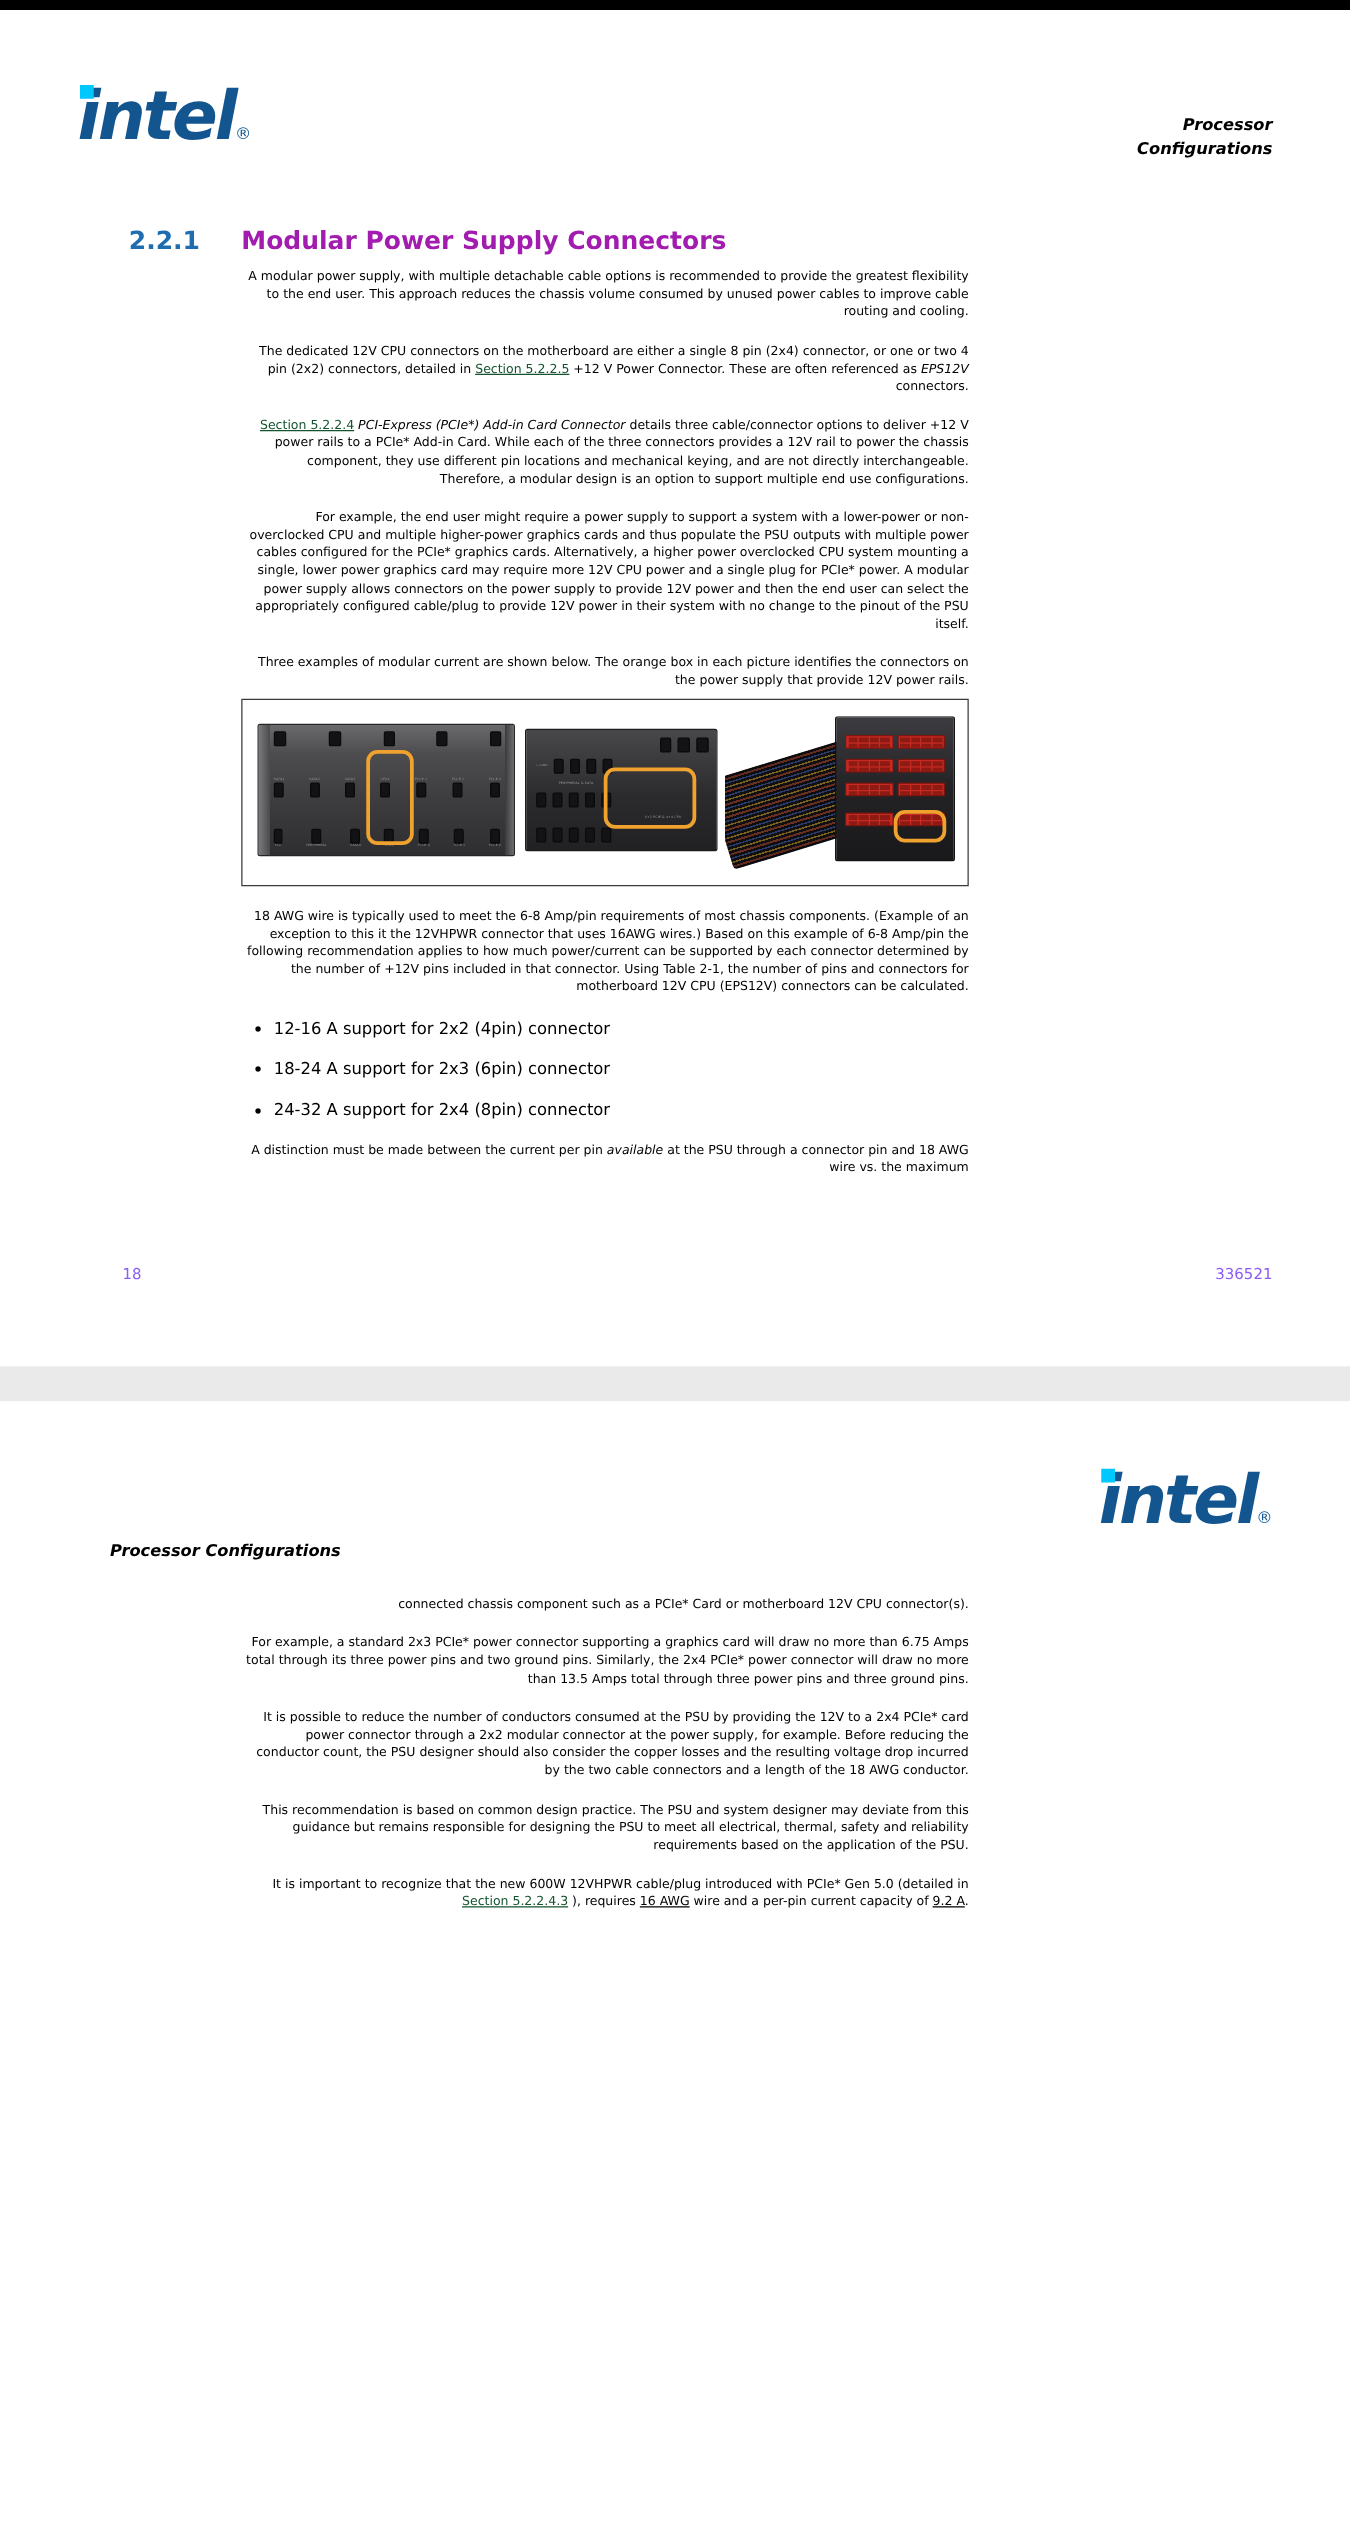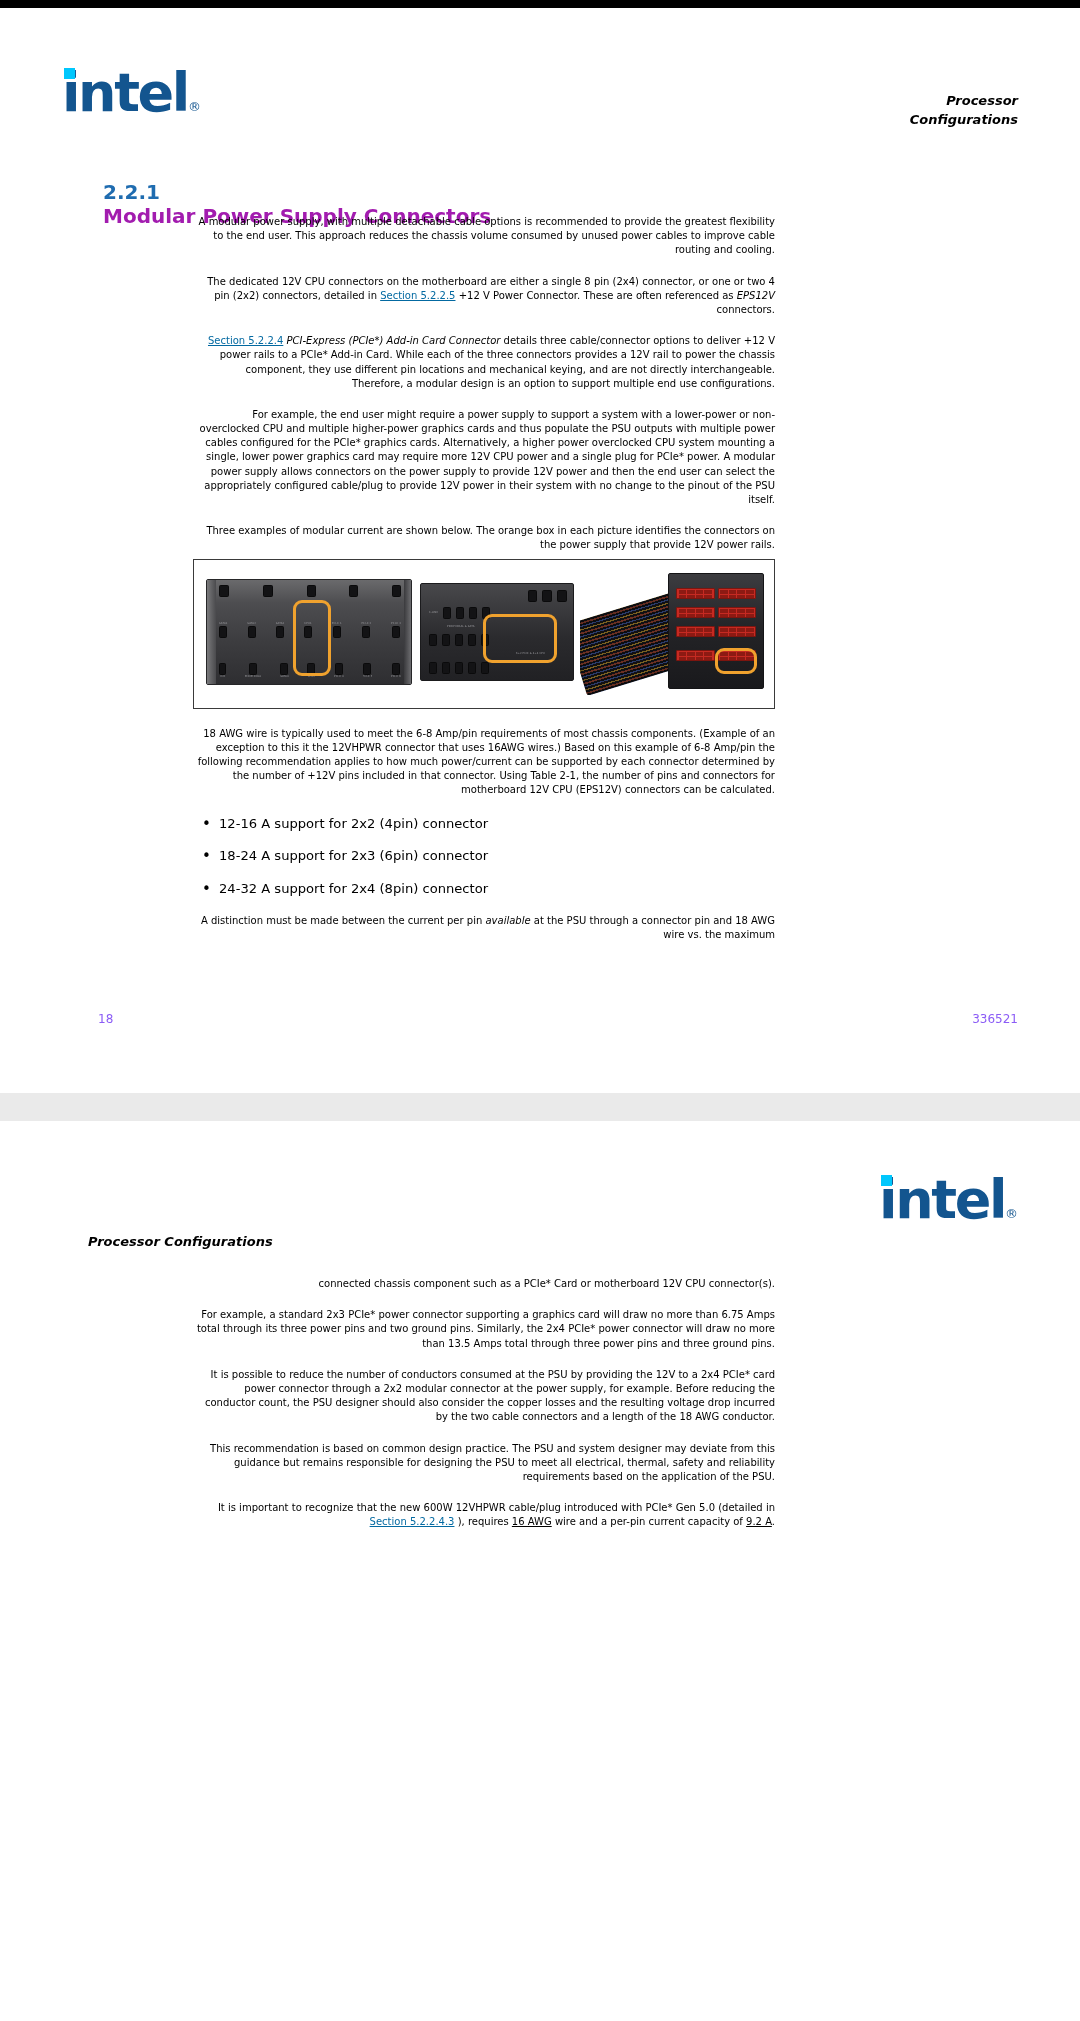--- a/index.html
+++ b/index.html
@@ -26,20 +26,21 @@
   .logo-wrap { position: absolute; }
   .logo {
     position: relative;
     font-family: "DejaVu Sans", sans-serif;
     font-weight: bold;
     font-size: 54px;
     letter-spacing: -2.4px;
     color: #13558f;
     line-height: 1;
     display: inline-block;
+    font-style: italic;
   }
   .logo .dot {
     position: absolute;
     width: 11px; height: 11px;
     background: #00c7fd;
     left: 2px; top: 2px;
   }
   .logo .reg {
     font-size: 13px;
     vertical-align: baseline;
@@ -85,21 +86,21 @@
     width: 582px;
   }
   p.body {
     font-size: 10px;
     line-height: 1.42;
     color: #000;
     margin: 0 0 17px 0;
     text-align: right;
   }
   p.body:last-child { margin-bottom: 0; }
-  .lnk { color: #0369a1; }
+  .lnk { color: #14532d; }
   .ital { font-style: italic; }
   .ul { text-decoration: underline; }
 
   ul.bullets {
     margin: 0 0 16px 0;
     padding: 0 0 0 26px;
     list-style: none;
   }
   ul.bullets li {
     font-size: 13.1px;
@@ -251,21 +252,21 @@
     <span class="logo">
       <span class="txt">intel</span><span class="dot"></span><span class="reg">®</span>
     </span>
   </div>
 
   <div class="runhead right" style="right:62px; top:92px; width:260px;">
     <div>Processor</div>
     <div>Configurations</div>
   </div>
 
-  <div class="sec-row" style="left:103px; top:180px;flex-direction:column;">
+  <div class="sec-row" style="left:103px; top:180px;">
     <span class="sec-num">2.2.1</span>
     <span class="sec-title">Modular Power Supply Connectors</span>
   </div>
 
   <div class="content" style="top:215px;">
 
     <p class="body">A modular power supply, with multiple detachable cable options is recommended to provide the greatest flexibility to the end user. This approach reduces the chassis volume consumed by unused power cables to improve cable routing and cooling.</p>
 
     <p class="body">
       <span>The dedicated 12V CPU connectors on the motherboard are either a single 8 pin (2x4) connector, or one or two 4 pin (2x2) connectors, detailed in </span><a class="lnk" href="#">Section 5.2.2.5</a><span> +12 V Power Connector. These are often referenced as </span><span class="ital">EPS12V</span><span> connectors.</span>

